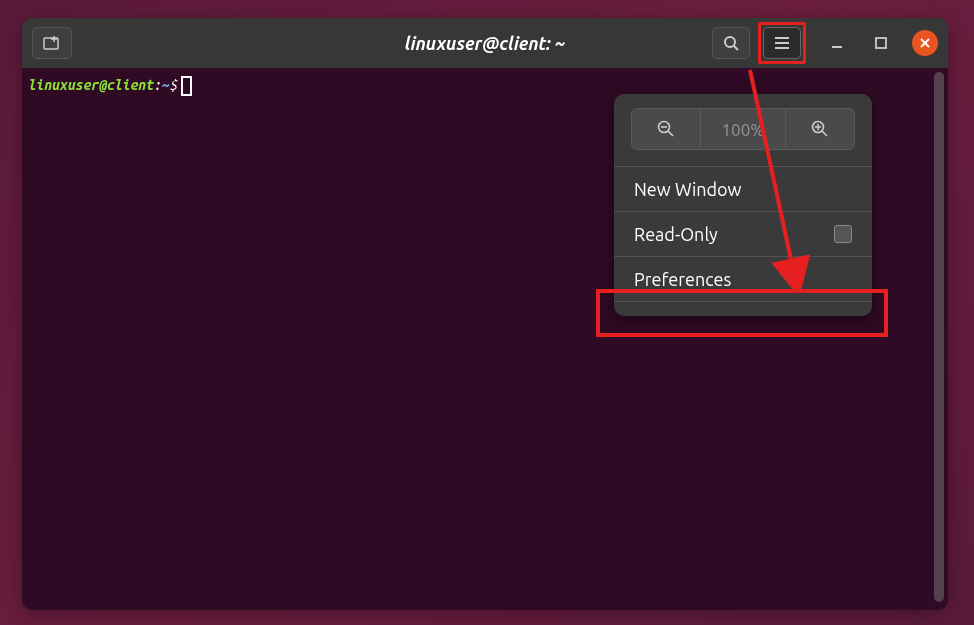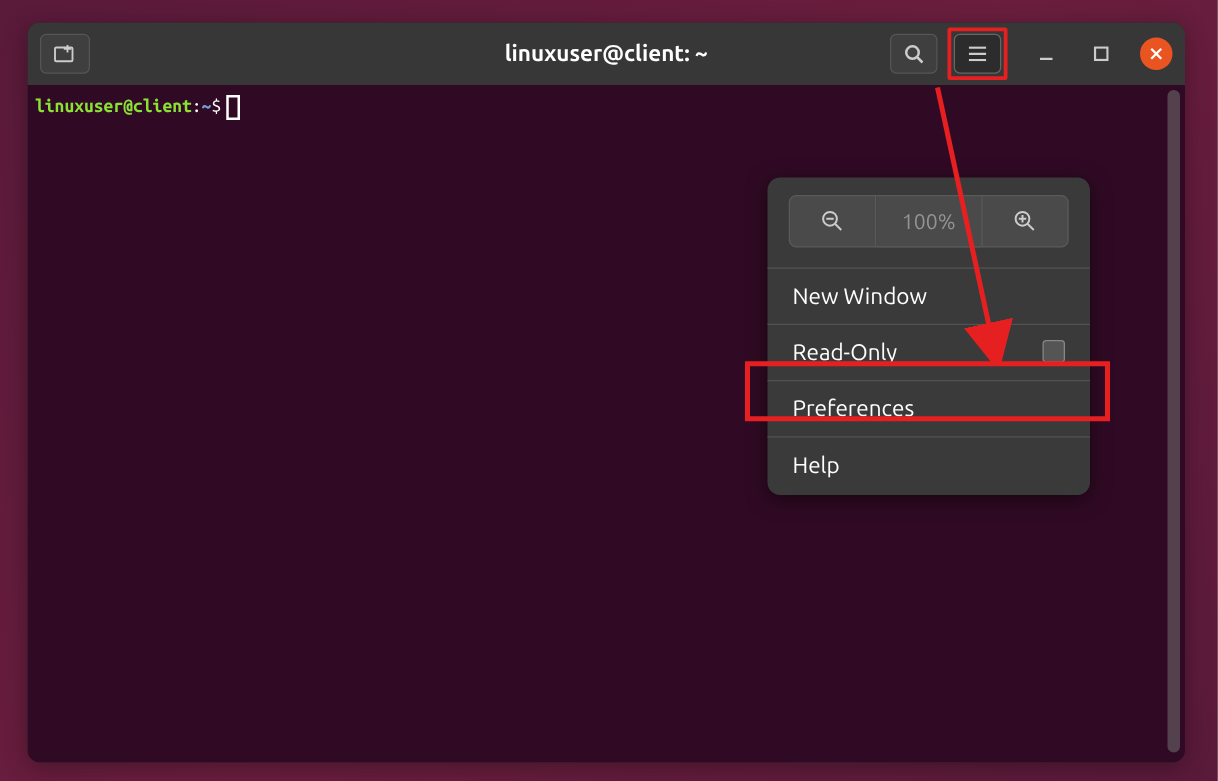--- a/index.html
+++ b/index.html
@@ -18,20 +18,21 @@
     .terminal-window {
       position: absolute;
       top: 18px;
       left: 22px;
       right: 26px;
       bottom: 15px;
       background: #2c2c2c;
       border-radius: 10px;
       overflow: hidden;
       box-shadow: 0 4px 20px rgba(0,0,0,0.3);
+      font-style: italic;
     }
     .title-bar {
       height: 50px;
       background: #373737;
       display: flex;
       align-items: center;
       padding: 0 10px;
       position: relative;
     }
     .new-tab-btn {
@@ -152,21 +153,20 @@
     }
     .dropdown-menu {
       position: absolute;
       top: 94px;
       left: 614px;
       width: 258px;
       background: #3a3a3a;
       border-radius: 10px;
       padding: 8px 0;
       box-shadow: 0 4px 16px rgba(0,0,0,0.5);
-      margin-top: 48px;
     }
     .zoom-row {
       display: flex;
       justify-content: center;
       padding: 6px 14px 10px;
       gap: 0;
     }
     .zoom-btn {
       width: 70px;
       height: 42px;
@@ -201,21 +201,21 @@
       height: 1px;
       background: #525252;
       margin: 6px 0;
     }
     .menu-item {
       padding: 6px 20px;
       font-size: 18px;
       color: #fff;
       cursor: pointer;
       display: flex;
-      align-items: flex-start;
+      align-items: center;
       justify-content: space-between;
     }
     .menu-checkbox {
       width: 18px;
       height: 18px;
       border: 1px solid #888;
       border-radius: 3px;
       background: #555;
     }
     .chevron-right {
@@ -317,23 +317,20 @@
   <div class="menu-divider"></div>
   <div class="menu-item">
     <span>Read-Only</span>
     <span class="menu-checkbox"></span>
   </div>
   <div class="menu-divider"></div>
   <div class="menu-item">
     <span>Preferences</span>
   </div>
   <div class="menu-divider"></div>
-  <div class="menu-item">
-    <span>Help</span>
-  </div>
 </div>
 
 <div class="preferences-highlight"></div>
 
 <svg class="annotation-arrow" width="90" height="230" viewBox="0 0 90 230">
   <defs>
     <marker id="arrowhead" markerWidth="10" markerHeight="10" refX="5" refY="5" orient="auto">
       <polygon points="0,0 10,5 0,10" fill="#e62020"></polygon>
     </marker>
   </defs>

